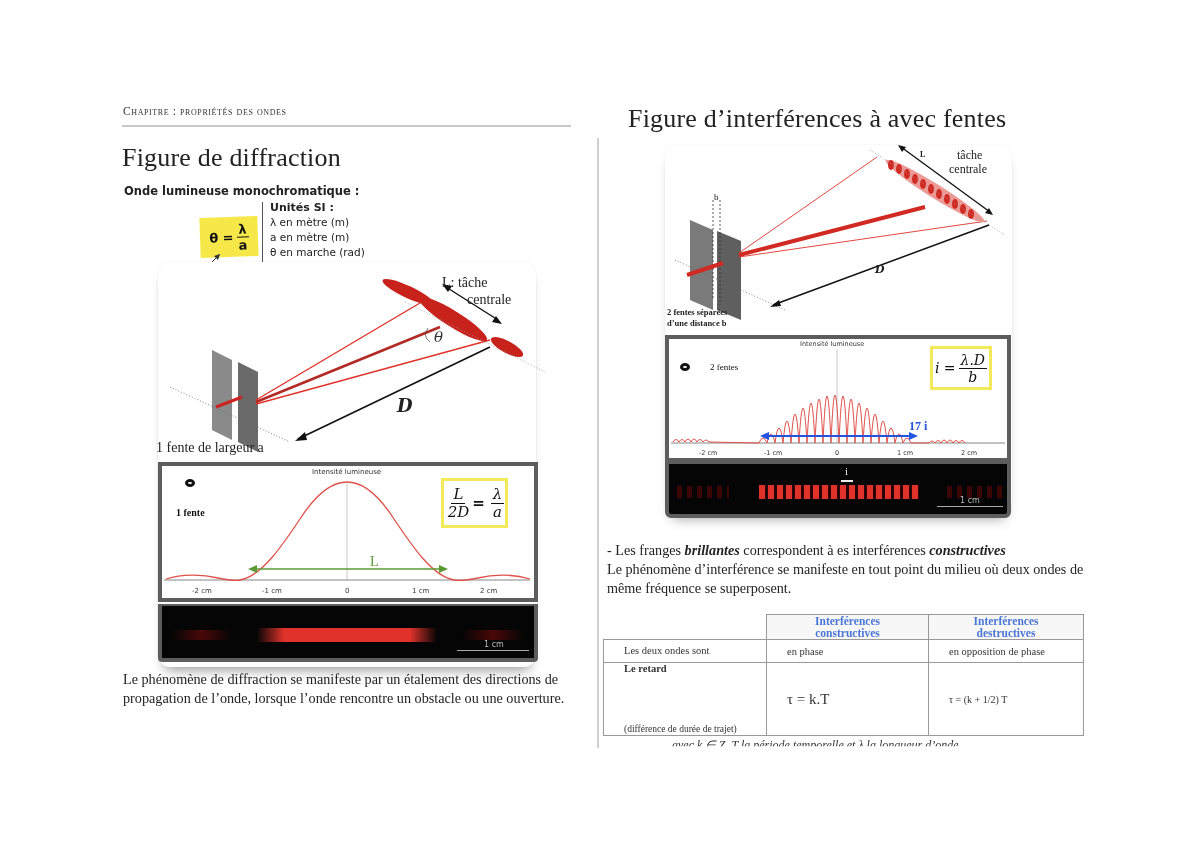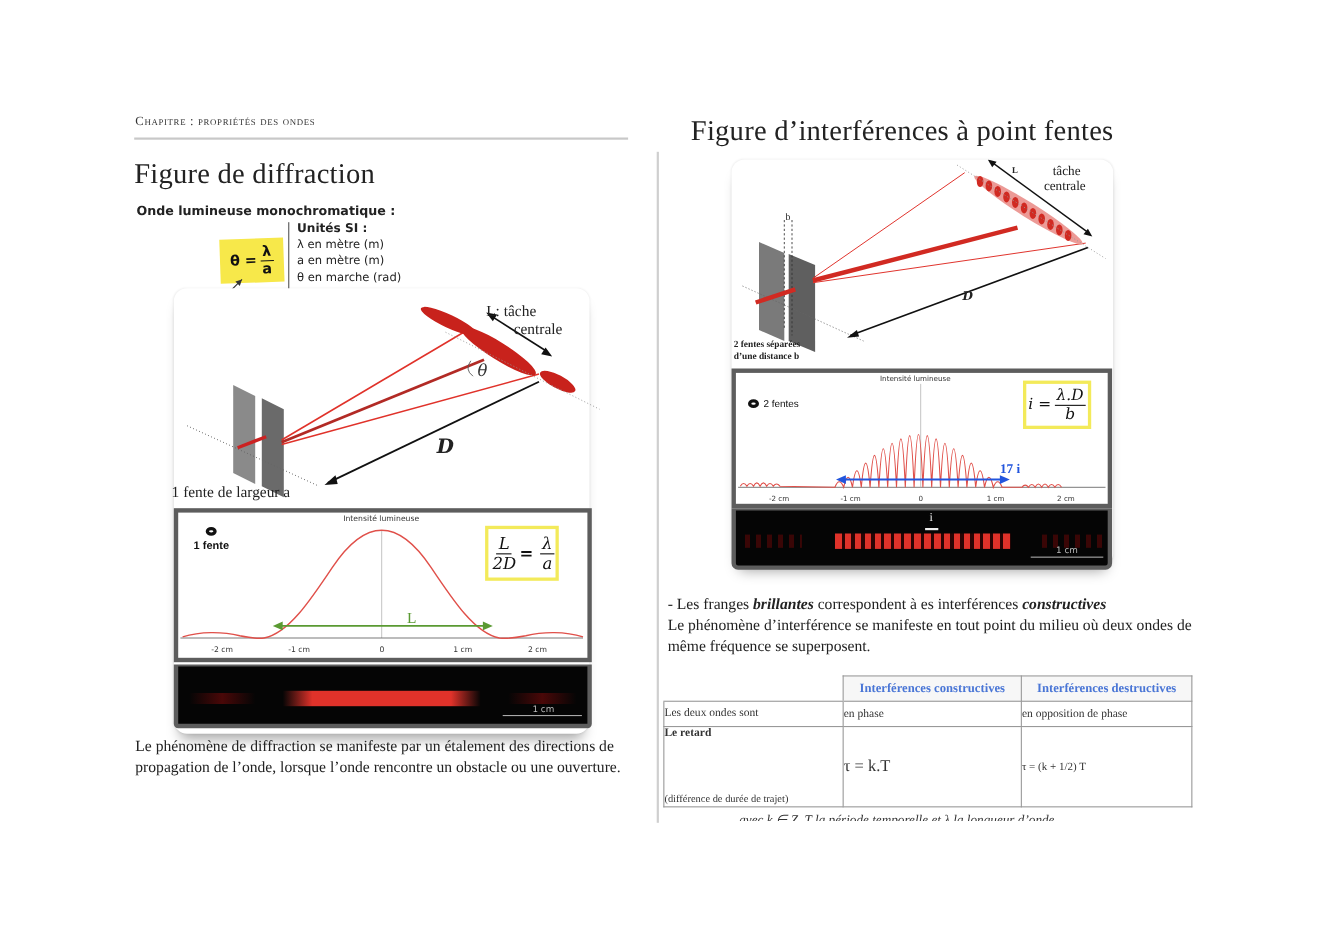--- a/index.html
+++ b/index.html
@@ -55,40 +55,40 @@
   .graph {
     background: #fff; border: 4px solid #5d5d5d;
   }
   .left-graph { left: 158px; top: 462px; width: 380px; height: 140px; }
   .right-graph { left: 665px; top: 335px; width: 346px; height: 127px; }
 
   .screen { background: #050505; border: 4px solid #5d5d5d; border-top: 2px solid #5d5d5d; }
   .left-screen { left: 158px; top: 604px; width: 380px; height: 58px; border-radius: 0 0 4px 4px; }
   .right-screen { left: 665px; top: 462px; width: 346px; height: 56px; border-radius: 0 0 6px 6px; }
 
-  .fente-tag { font-size: 10px; font-family: Liberation Sans, sans-serif; color: #111; display: flex; align-items: center; gap: 4px; }
+  .fente-tag { font-size: 10px; font-family: Liberation Serif, serif; color: #111; display: flex; align-items: center; gap: 20px; }
   .fente-tag .dot { width: 10px; height: 8px; border-radius: 50%; border: 3px solid #111; display: inline-block; }
 
   .formula-box {
     background: #fff; border: 3px solid #f3ea5a; font-family: "DejaVu Serif", serif; font-style: italic; color: #111;
     display: flex; align-items: center; justify-content: center;
   }
   .formula-box .frac .num { border-bottom: 1.5px solid #111; }
 
   .axis-lbl { font-size: 7px; font-family: "DejaVu Sans", sans-serif; color: #333; }
 
   .para { font-family: "Liberation Serif", serif; font-size: 14.2px; line-height: 19px; color: #222; }
   .left-para { left: 123px; top: 670px; width: 455px; }
   .right-para { left: 607px; top: 541px; width: 480px; }
 
   table.cmp {
     position: absolute; left: 603px; top: 614px; border-collapse: collapse;
     font-family: "Liberation Serif", serif; color: #333;
   }
-  table.cmp td, table.cmp th { border: 1.3px solid #999; padding: 0 0; }
+  table.cmp td, table.cmp th { border: 1.3px solid #999; padding: 0 20px; }
   table.cmp th { font-size: 11.5px; color: #4a76d6; font-weight: bold; height: 23px; background: #f7f7f7; }
   table.cmp th.empty { border: none; background: transparent; border-bottom: 1.3px solid #999; }
   table.cmp td.lbl { font-size: 10.5px; line-height: 12px; width: 163px; }
   table.cmp td.val { font-size: 14px; }
   table.cmp td.sm { font-size: 10.5px; }
   .bold { font-weight: bold; }
 
   .footnote { left: 672px; top: 738px; font-family: "Liberation Serif", serif; font-style: italic; font-size: 12px; color: #333; clip-path: inset(0 0 45% 0); }
 </style>
 </head>
@@ -202,21 +202,21 @@
   <div class="abs" style="left:95px; top:22px; width:180px; height:14px; background:linear-gradient(90deg,rgba(224,50,42,0),#e0322a 15%,#e0322a 85%,rgba(224,50,42,0));"></div>
   <div class="abs" style="left:300px; top:24px; width:62px; height:10px; background:linear-gradient(90deg,rgba(80,5,5,0),#4a0808,rgba(80,5,5,0));"></div>
   <div class="abs" style="left:295px; top:44px; width:72px; border-top:1px solid #aaa;"></div>
   <div class="abs" style="left:322px; top:34px; font-size:8px; color:#bbb; font-family:'DejaVu Sans',sans-serif;">1 cm</div>
 </div>
 
 <div class="abs para left-para">Le phénomène de diffraction se manifeste par un étalement des directions de propagation de l’onde, lorsque l’onde rencontre un obstacle ou une ouverture.</div>
 
 <div class="abs col-divider"></div>
 
-<h1 class="abs title right-title">Figure d’interférences à point fentes</h1>
+<h1 class="abs title right-title">Figure d’interférences à avec fentes</h1>
 
 <div class="abs card right-card"></div>
 
 <svg class="abs" style="left:665px; top:145px;" width="347" height="190" viewBox="0 0 347 190">
   <polygon points="25,75 48,85 48,165 25,155" fill="#7a7a7a"></polygon>
   <polygon points="52,86 76,96 76,175 52,165" fill="#5f5f5f"></polygon>
   <line x1="48" y1="55" x2="48" y2="155" stroke="#333" stroke-dasharray="2,2" stroke-width="0.8"></line>
   <line x1="55" y1="55" x2="55" y2="160" stroke="#333" stroke-dasharray="2,2" stroke-width="0.8"></line>
   <text x="49" y="55" font-family="Liberation Serif, serif" font-size="9" fill="#222">b</text>
   <line x1="10" y1="115" x2="120" y2="165" stroke="#666" stroke-dasharray="1,2" stroke-width="0.8"></line>

